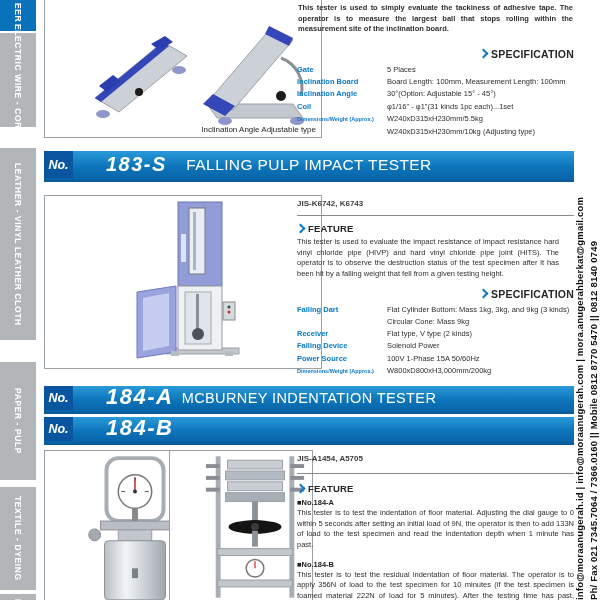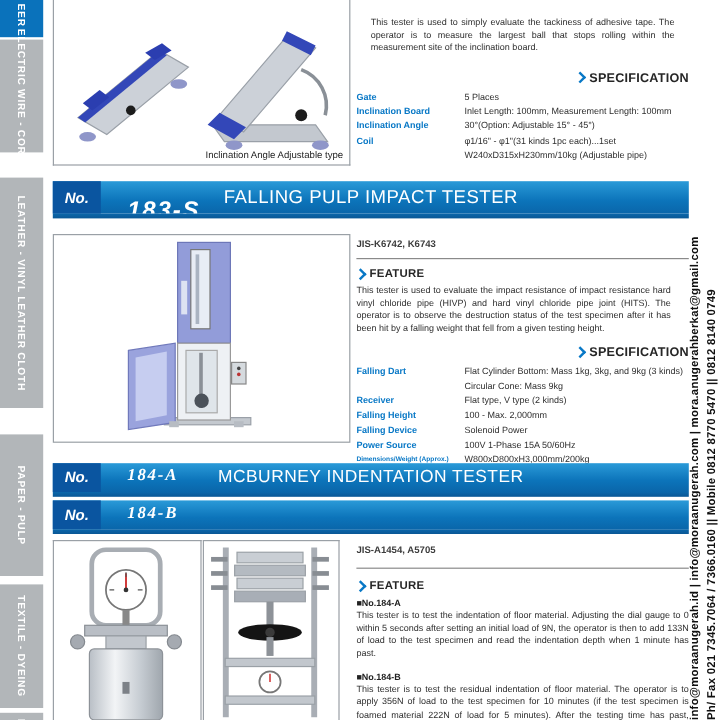--- a/index.html
+++ b/index.html
@@ -11,21 +11,21 @@
        writing-mode:vertical-rl;display:flex;align-items:center;justify-content:center;
        font-weight:bold;font-size:8.5px;letter-spacing:.6px;white-space:nowrap;}
   .tab.active{background:#0a72bb;justify-content:flex-start;padding-top:3px;}
 
   
   .contact-line{position:absolute;top:0;height:600px;writing-mode:vertical-rl;
        transform:rotate(180deg);white-space:nowrap;font-weight:bold;color:#101010;
        font-size:9.5px;letter-spacing:.2px;display:flex;align-items:center;}
 
   
-  .img-box{position:absolute;background:#fff;border:1px solid #9aa0a6;overflow:hidden;}
+  .img-box{position:absolute;background:#fff;border:1px solid #9aa0a6;overflow:hidden;padding-left:30px;}
   .caption{position:absolute;right:5px;bottom:3px;font-size:8px;color:#1f1f1f;}
 
   
   .col{position:absolute;left:297px;width:277px;}
   .para{font-size:7.5px;line-height:1.42;text-align:justify;color:#2e2e2e;}
   .jis{font-size:8px;font-weight:bold;color:#3c3c3c;}
   .rule{border-top:1px solid #8a8a8a;height:0;}
   .sec-head{display:flex;align-items:center;font-weight:bold;color:#262626;}
   .sec-head.spec{font-size:10.5px;letter-spacing:.2px;justify-content:flex-end;}
   .sec-head.feat{font-size:9.5px;letter-spacing:.2px;}
@@ -36,29 +36,29 @@
   .spec-row{display:flex;margin-bottom:2.5px;}
   .spec-label{flex:0 0 90px;width:90px;color:#0878c6;font-weight:bold;font-size:7.5px;line-height:1.3;}
   .spec-label.small{font-size:5.5px;line-height:1.85;}
   .spec-value{font-size:7.5px;color:#2e2e2e;line-height:1.3;}
 
   
   .bar{position:absolute;left:44px;width:530px;color:#fff;
        background:linear-gradient(180deg,#2a9ad8,#0c74ba 60%,#0a66aa);}
   .bar::after{content:"";position:absolute;left:0;right:0;bottom:-4px;height:4px;
        background:linear-gradient(180deg,#0b67ab,#0a5795);}
-  .bar .no{position:absolute;left:0;top:0;bottom:0;width:40px;background:#0a55a0;
+  .bar .no{position:absolute;left:0;top:0;bottom:0;width:29px;background:#0a55a0;
        display:flex;align-items:center;justify-content:center;
        font-style:italic;font-weight:bold;font-size:12.5px;}
   .bar .num{position:absolute;left:62px;top:50%;transform:translateY(-54%);
        font-style:italic;font-weight:bold;letter-spacing:1.5px;}
   .bar .title{position:absolute;left:0;right:0;top:50%;transform:translateY(-50%);
        text-align:center;letter-spacing:.4px;font-weight:400;}
-  .bar.big{height:27px;}  .bar.big .num{font-size:20px;margin-top:12px;}  .bar.big .title{font-size:15.5px;}
-  .bar.med{height:24px;}  .bar.med .num{font-size:14px;font-family:Liberation Serif, serif;} .bar.med .title{font-size:14.5px;}
+  .bar.big{height:27px;}  .bar.big .num{font-size:20px;}  .bar.big .title{font-size:15.5px;}
+  .bar.med{height:24px;}  .bar.med .num{font-size:22px;} .bar.med .title{font-size:14.5px;}
 </style>
 </head>
 <body>
 
 <nav>
   <div class="tab active" style="top:0;height:28px;">EER</div>
   <div class="tab" style="top:33px;height:94px;">ELECTRIC WIRE - CORD</div>
   <div class="tab" style="top:148px;height:192px;">LEATHER - VINYL LEATHER CLOTH</div>
   <div class="tab" style="top:362px;height:118px;">PAPER - PULP</div>
   <div class="tab" style="top:487px;height:103px;">TEXTILE - DYEING</div>
@@ -85,50 +85,54 @@
     <polygon points="138,94 160,106 150,116 128,104" fill="#3347b8"></polygon>
     <path d="M206,58 A32,32 0 0 1 226,96" fill="none" stroke="#8a9097" stroke-width="3"></path>
     <circle cx="206" cy="96" r="5" fill="#1c1c1c"></circle>
     <ellipse cx="150" cy="121" rx="7" ry="4" fill="#8f96c9"></ellipse>
     <ellipse cx="222" cy="121" rx="7" ry="4" fill="#8f96c9"></ellipse>
   </svg>
   <div class="caption">Inclination Angle Adjustable type</div>
 </div>
 
 <div class="col" style="top:2px;">
-  <p class="para" style="margin:12px;">This tester is used to simply evaluate the tackiness of adhesive tape. The operator is to measure the largest ball that stops rolling within the measurement site of the inclination board.</p>
+  <p class="para" style="margin:1px;font-weight:bold;">This tester is used to simply evaluate the tackiness of adhesive tape. The operator is to measure the largest ball that stops rolling within the measurement site of the inclination board.</p>
   <div class="sec-head spec" style="margin-top:13px;">
     <span class="chev"></span>
     <span>SPECIFICATION</span>
   </div>
   <div style="margin-top:5px;">
   <div class="spec-row">
     <span class="spec-label">Gate</span>
     <span class="spec-value">5 Places</span>
   </div>
 
   <div class="spec-row">
     <span class="spec-label">Inclination Board</span>
-    <span class="spec-value">Inlet Length: 100mm, Measurement Length: 100mm</span>
+    <span class="spec-value">Board Length: 100mm, Measurement Length: 100mm</span>
   </div>
 
   <div class="spec-row">
     <span class="spec-label">Inclination Angle</span>
     <span class="spec-value">30°(Option: Adjustable 15° - 45°)</span>
   </div>
 
   <div class="spec-row">
     <span class="spec-label">Coil</span>
     <span class="spec-value">φ1/16" - φ1"(31 kinds 1pc each)...1set</span>
   </div>
 
+  <div class="spec-row">
+    <span class="spec-label small">Dimensions/Weight (Approx.)</span>
+    <span class="spec-value">W240xD315xH230mm/5.5kg</span>
+  </div>
 
   <div class="spec-row">
     <span class="spec-label"></span>
-    <span class="spec-value">W240xD315xH230mm/10kg (Adjustable pipe)</span>
+    <span class="spec-value">W240xD315xH230mm/10kg (Adjusting type)</span>
   </div>
 </div>
 </div>
 
 <div class="bar big" style="top:151px;">
   <span class="no">No.</span>
   <span class="num">183-S</span>
   <span class="title">FALLING PULP IMPACT TESTER</span>
 </div>
 
@@ -174,24 +178,20 @@
   <div class="spec-row">
     <span class="spec-label"></span>
     <span class="spec-value">Circular Cone: Mass 9kg</span>
   </div>
 
   <div class="spec-row">
     <span class="spec-label">Receiver</span>
     <span class="spec-value">Flat type, V type (2 kinds)</span>
   </div>
 
-  <div class="spec-row">
-    <span class="spec-label">Falling Height</span>
-    <span class="spec-value">100 - Max. 2,000mm</span>
-  </div>
 
   <div class="spec-row">
     <span class="spec-label">Falling Device</span>
     <span class="spec-value">Solenoid Power</span>
   </div>
 
 
   <div class="spec-row">
     <span class="spec-label">Power Source</span>
     <span class="spec-value">100V 1-Phase 15A 50/60Hz</span>

